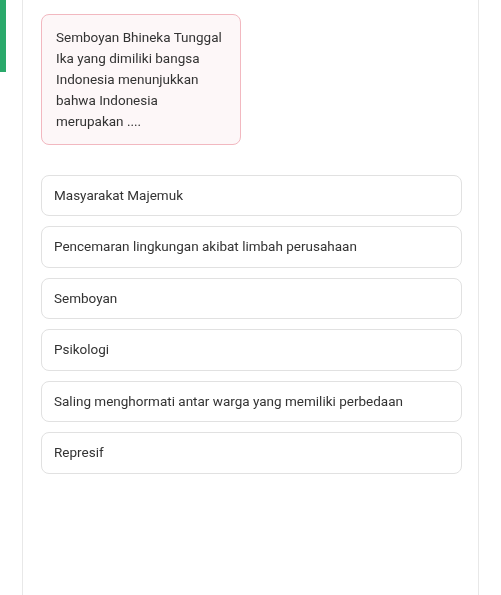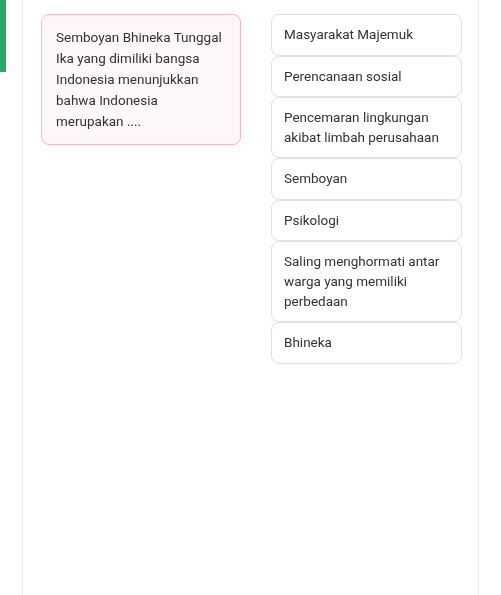--- a/index.html
+++ b/index.html
@@ -1,15 +1,15 @@
 <!DOCTYPE html>
 <html><head>
   <meta charset="utf-8">
   <style>
-    * { box-sizing: border-box; margin: 0; padding: 0; }
+    * { box-sizing: border-box; margin: 0; padding: 0; flex-direction: column; }
     body {
       font-family: -apple-system, BlinkMacSystemFont, "Segoe UI", Roboto, Arial, sans-serif;
       background: #fff;
       width: 501px;
       height: 595px;
       overflow: hidden;
       position: relative;
     }
     .green-bar {
       position: absolute;
@@ -41,20 +41,21 @@
       border-radius: 8px;
       padding: 12px 14px;
       font-size: 13.5px;
       line-height: 1.55;
       color: #333;
     }
     .answers-col {
       flex: 1;
       display: flex;
       flex-direction: column;
+      gap: 10px;
       min-width: 0;
     }
     .answer-card {
       border: 1px solid #e1e1e1;
       background: #fff;
       border-radius: 8px;
       padding: 10px 12px;
       font-size: 13.5px;
       line-height: 1.45;
       color: #333;
@@ -67,20 +68,19 @@
 <div class="green-bar"></div>
 
 <div class="outer">
   <div class="question-col">
     <div class="question-card">
       <span>Semboyan Bhineka Tunggal Ika yang dimiliki bangsa Indonesia menunjukkan bahwa Indonesia merupakan ....</span>
     </div>
   </div>
   <div class="answers-col">
     <div class="answer-card"><span>Masyarakat Majemuk</span></div>
-    <div class="answer-card"><span>Perencanaan sosial</span></div>
     <div class="answer-card"><span>Pencemaran lingkungan akibat limbah perusahaan</span></div>
     <div class="answer-card"><span>Semboyan</span></div>
     <div class="answer-card"><span>Psikologi</span></div>
     <div class="answer-card"><span>Saling menghormati antar warga yang memiliki perbedaan</span></div>
-    <div class="answer-card"><span>Bhineka</span></div>
+    <div class="answer-card"><span>Represif</span></div>
   </div>
 </div>
 
 </body></html>

